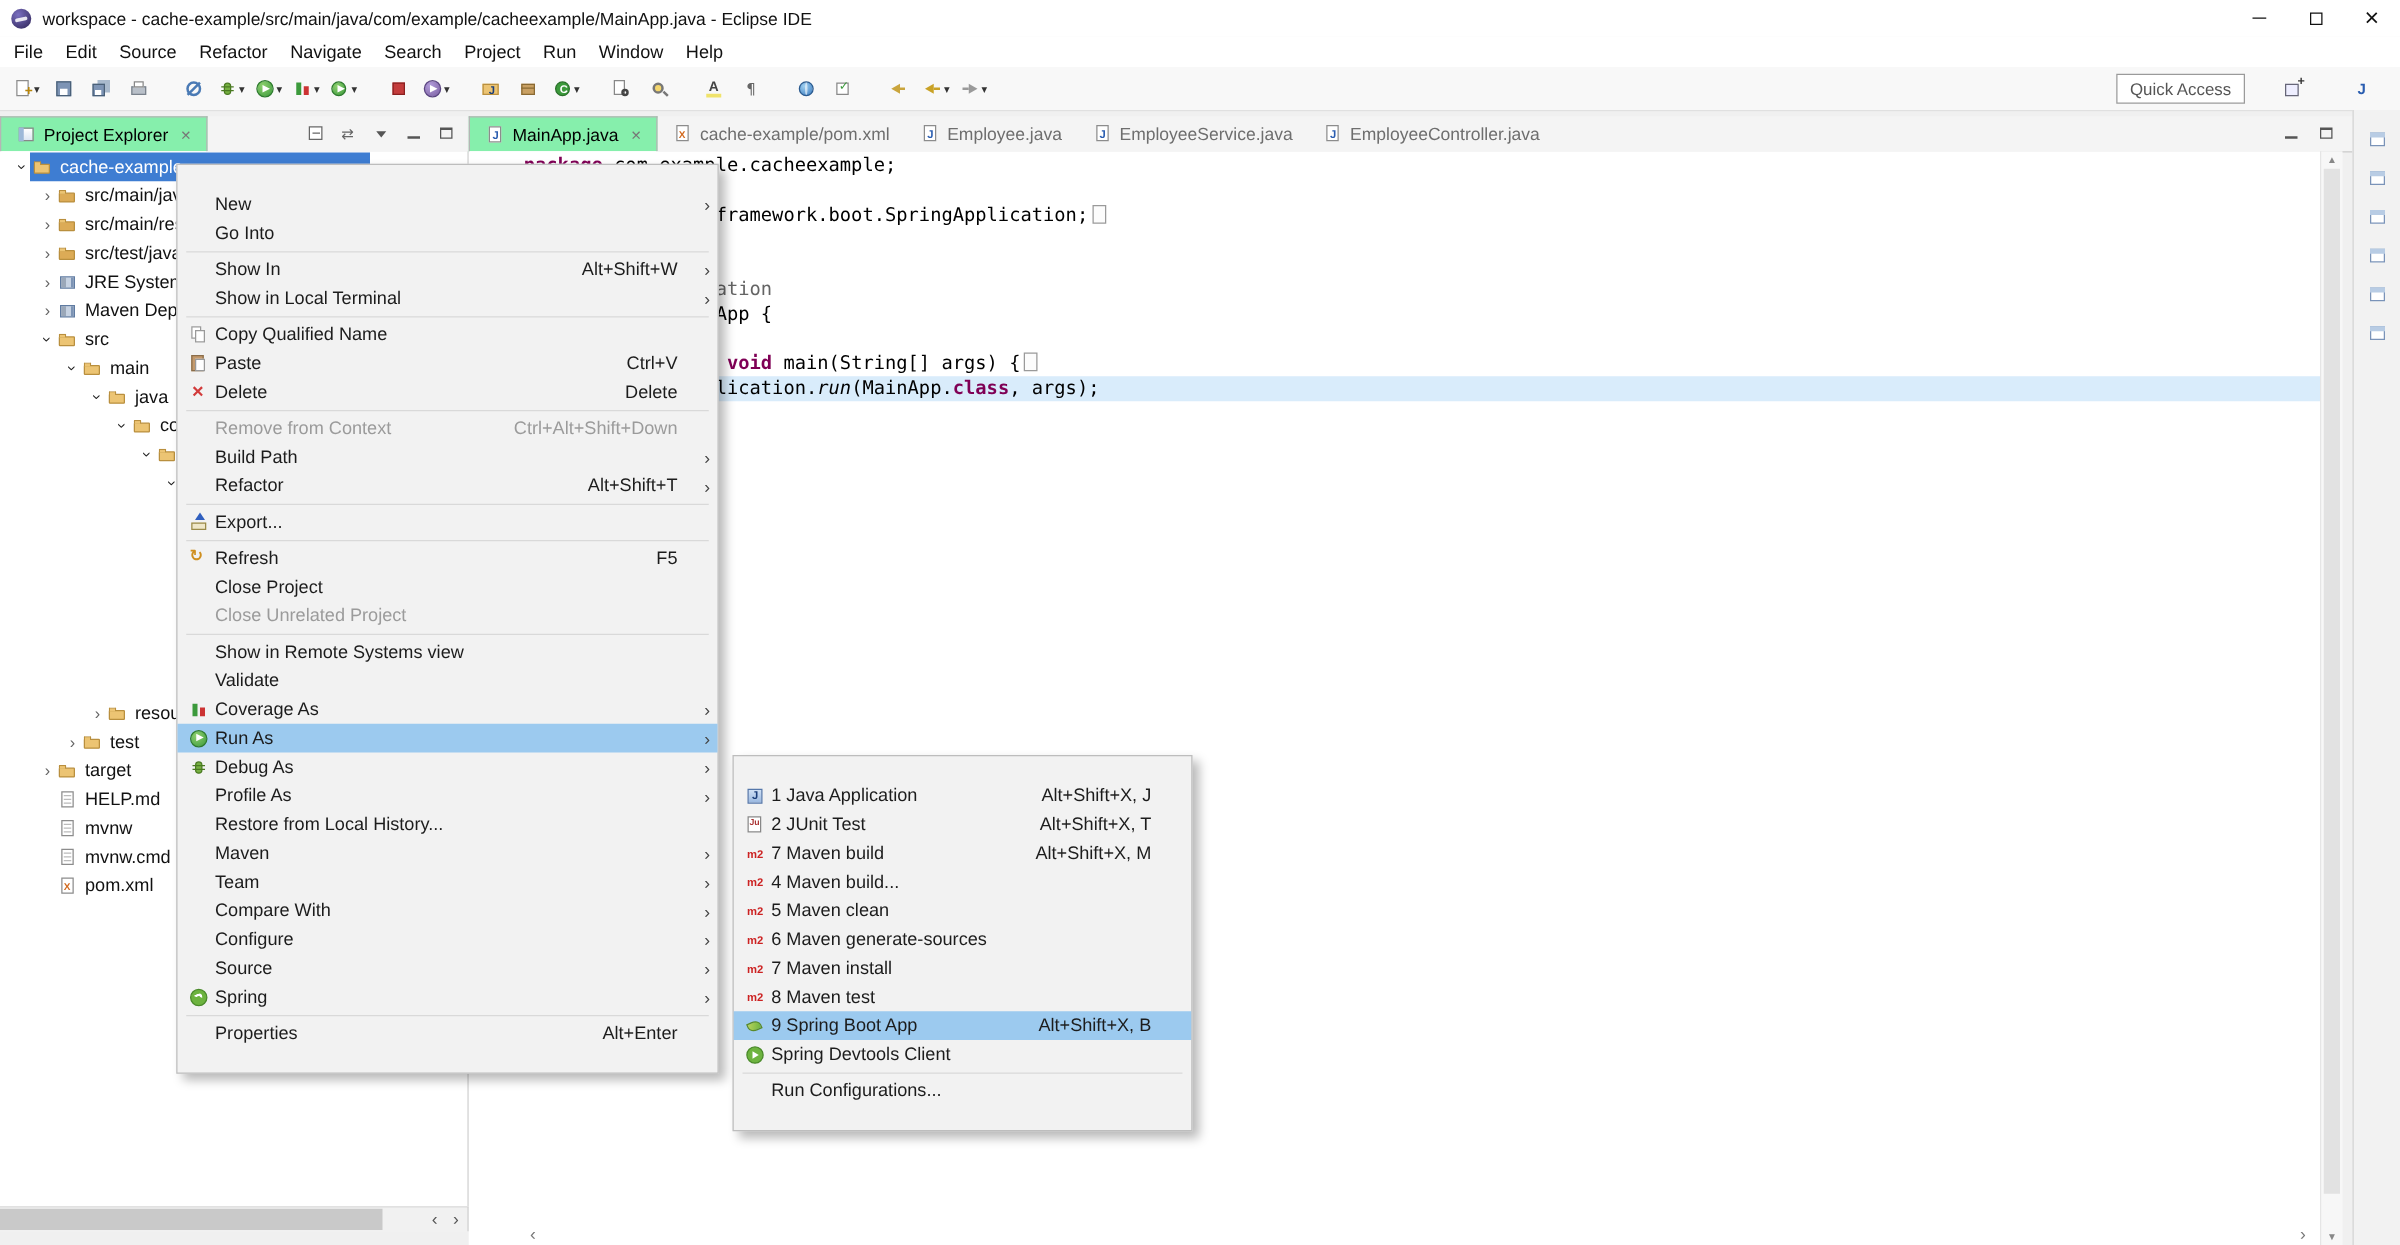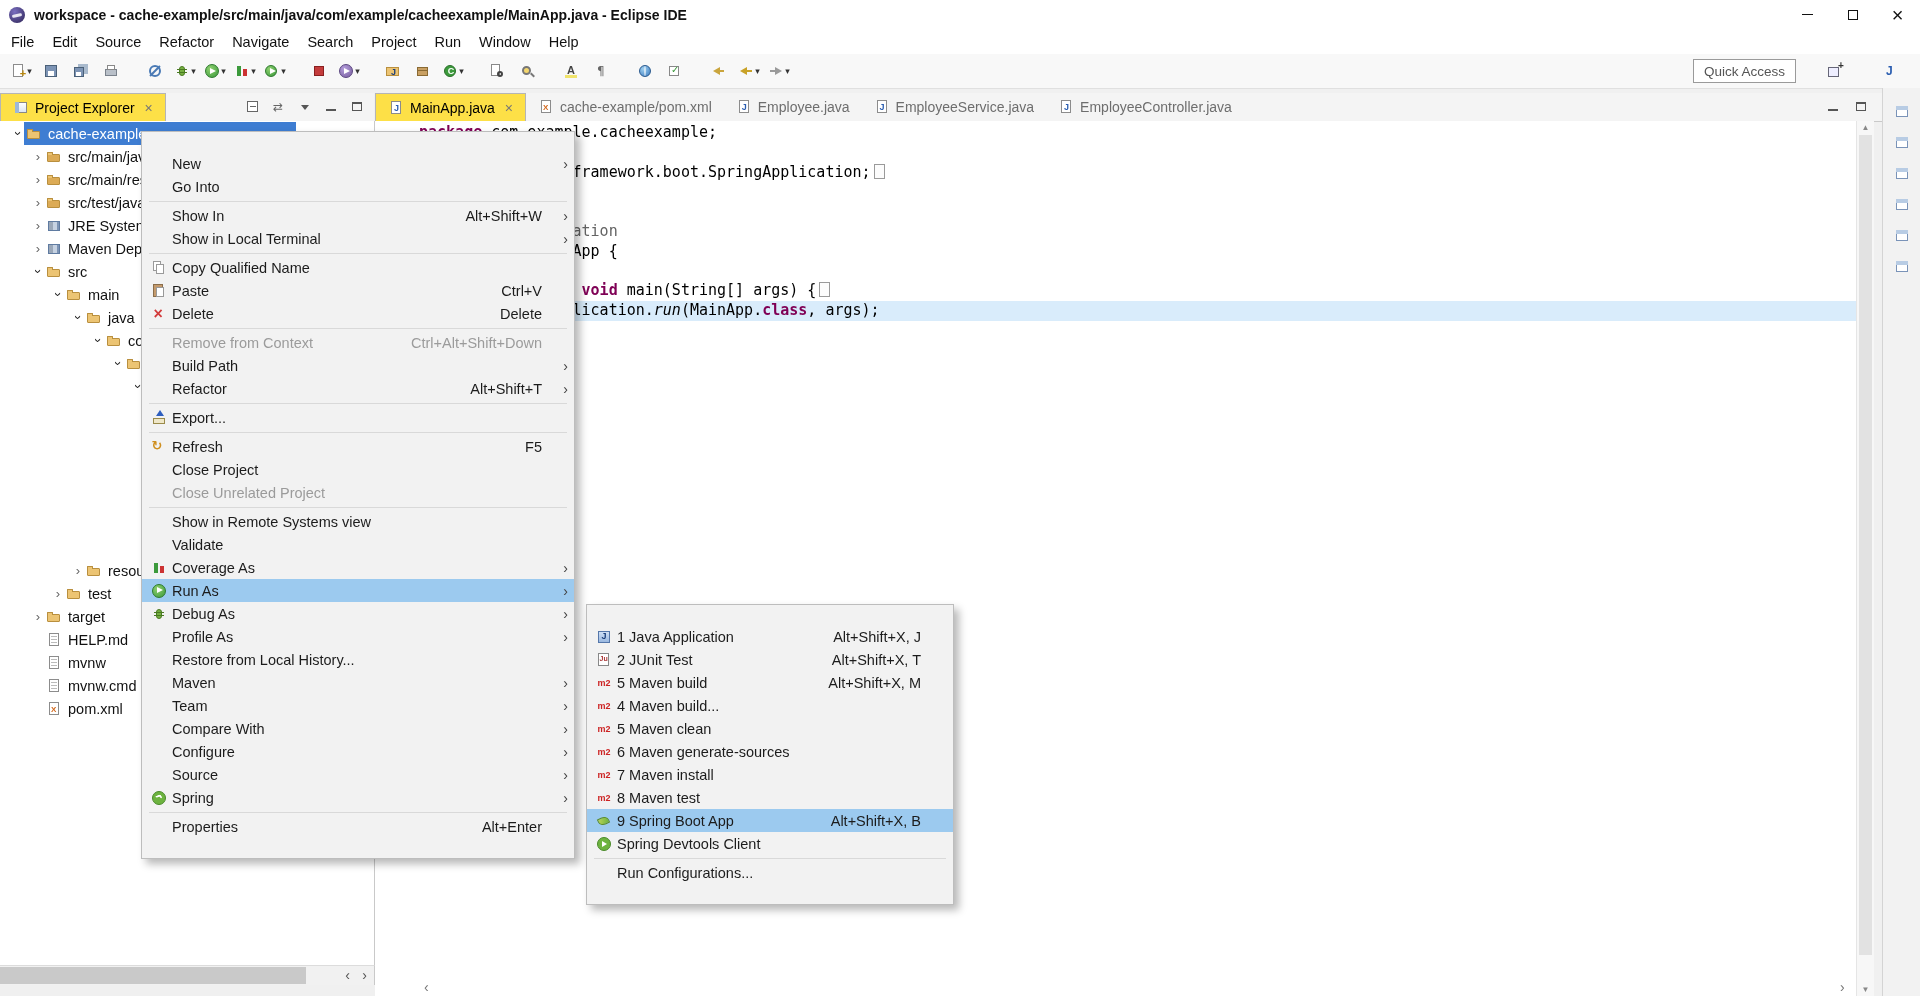--- a/index.html
+++ b/index.html
@@ -1,20 +1,20 @@
 <!DOCTYPE html>
 <html><head>
 <meta charset="utf-8">
 <style>
   html,body{margin:0;padding:0;background:#555;}
   .window{position:relative;width:1920px;height:996px;background:#f0f0f0;overflow:hidden;
           font-family:"Liberation Sans",sans-serif;color:#111;}
   
   .titlebar{position:absolute;left:0;top:0;right:0;height:29px;background:#fff;display:flex;align-items:center;}
-  .title-text{font-size:14px;margin-left:8px;white-space:nowrap;font-weight:bold;}
+  .title-text{font-size:14px;margin-left:8px;white-space:nowrap;}
   .wcontrols{margin-left:auto;display:flex;}
   .wc{width:45px;height:29px;display:flex;align-items:center;justify-content:center;}
   .wc-minimize::before{content:"";width:11px;height:1px;background:#111;}
   .wc-maximize::before{content:"";width:10px;height:10px;border:1px solid #111;box-sizing:border-box;}
   .wc-close::before{content:"×";font-size:20px;line-height:20px;color:#111;}
   
   .menubar{position:absolute;left:0;top:29px;right:0;height:25px;background:#fff;display:flex;align-items:center;font-size:14.5px;padding-left:2px;}
   .mbitem{padding:0 9px;height:25px;display:flex;align-items:center;}
   
   .toolbar{position:absolute;left:0;top:54px;right:0;height:34px;background:#f8f8f8;border-bottom:1px solid #e0e0e0;display:flex;align-items:center;padding:0 6px;}
@@ -22,21 +22,21 @@
   .tbgroup{display:flex;align-items:center;margin-right:14px;}
   .tbbtn{height:26px;min-width:26px;display:flex;align-items:center;justify-content:center;padding:0 2px;border-radius:3px;}
   .tbcaret{font-size:9px;color:#333;margin-left:1px;}
   .toolbar-right{margin-left:auto;display:flex;align-items:center;gap:24px;padding-right:10px;}
   .qa{border:1px solid #9a9a9a;background:#fff;height:22px;display:flex;align-items:center;padding:0 10px;font-size:13.5px;color:#555;}
   
   .explorer-header{position:absolute;left:0;top:93px;width:374px;height:28px;background:#f4f4f4;border-bottom:1px solid #c9c9c9;display:flex;align-items:stretch;}
   .editor-tabs{position:absolute;left:375px;top:93px;width:1507px;height:28px;background:#f4f4f4;border-bottom:1px solid #c9c9c9;}
   .etabs-row{display:flex;height:28px;align-items:stretch;}
   .etab{display:flex;align-items:center;gap:6px;padding:0 12px;font-size:14px;color:#6e6e6e;white-space:nowrap;}
-  .etab.active{background:#fde047;border:1px solid #b5b5b5;border-bottom:1px solid #fff;margin-bottom:-1px;color:#000;}
+  .etab.active{background:#86efac;border:1px solid #b5b5b5;border-bottom:1px solid #fff;margin-bottom:-1px;color:#000;}
   .tclose{color:#777;font-size:14px;margin-left:4px;}
   .phicons{margin-left:auto;display:flex;align-items:center;gap:4px;padding-right:6px;}
   .phbtn{width:22px;height:22px;display:flex;align-items:center;justify-content:center;}
   .ehicons{position:absolute;right:10px;top:3px;display:flex;gap:6px;}
   
   .tree{position:absolute;left:0;top:121px;width:374px;height:844px;background:#fff;border-right:1px solid #c9c9c9;overflow:hidden;}
   .trow{position:absolute;left:0;width:100%;height:23px;display:flex;align-items:center;font-size:14.5px;}
   .tindent{flex:0 0 auto;}
   .tarrow{width:16px;flex:0 0 auto;font-size:13px;color:#666;display:flex;justify-content:center;}
   .tarrow.open{transform:rotate(90deg);color:#222;}
@@ -744,21 +744,21 @@
           <span class="ic ic-junit"></span>
         </span>
         <span class="mlabel">2 JUnit Test</span>
         <span class="maccel">Alt+Shift+X, T</span>
         <span class="marrow"></span>
       </div>
       <div class="mi">
         <span class="mic">
           <span class="ic ic-m2"></span>
         </span>
-        <span class="mlabel">5 Maven build</span>
+        <span class="mlabel">7 Maven build</span>
         <span class="maccel">Alt+Shift+X, M</span>
         <span class="marrow"></span>
       </div>
       <div class="mi">
         <span class="mic">
           <span class="ic ic-m2"></span>
         </span>
         <span class="mlabel">4 Maven build...</span>
         <span class="maccel"></span>
         <span class="marrow"></span>

